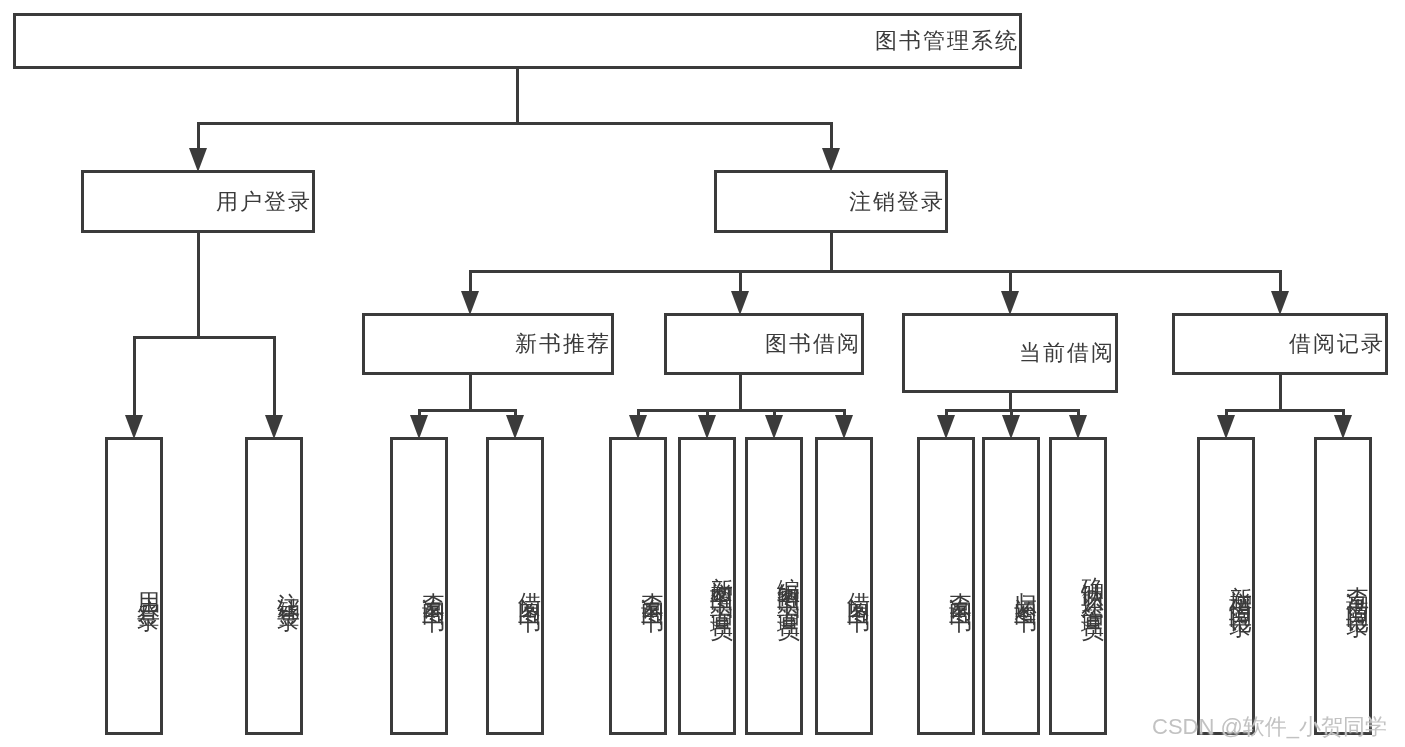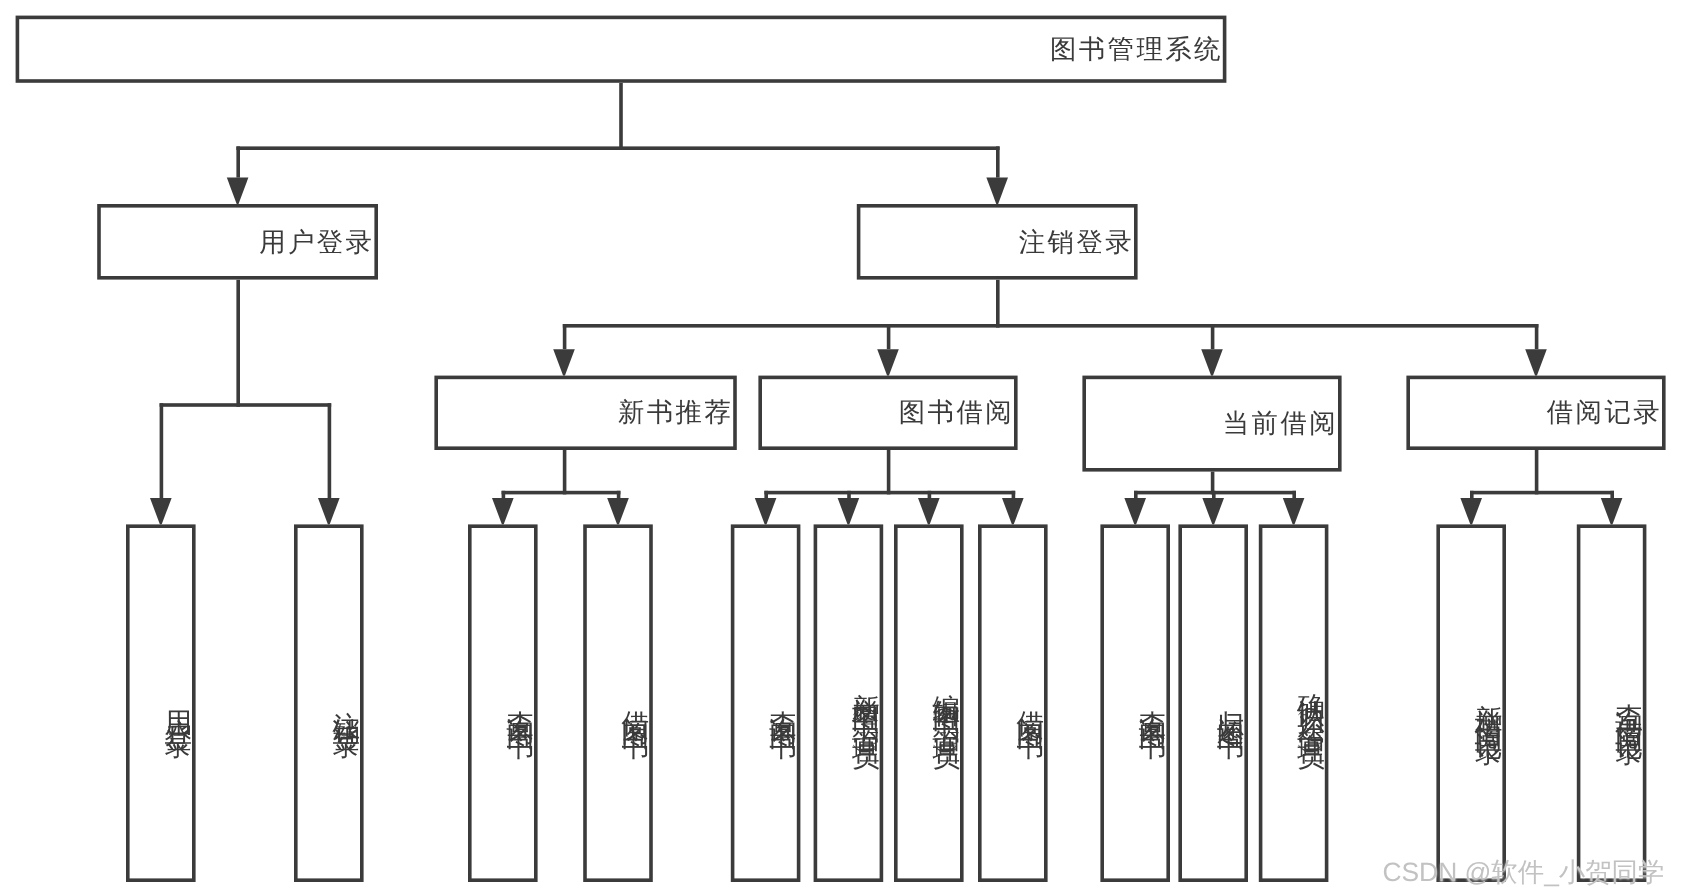--- a/index.html
+++ b/index.html
@@ -100,21 +100,21 @@
     <div class="box vbox" style="left: 390px; top: 437px; width: 58px; height: 298px;">
       <span class="label">查询图书</span>
     </div>
     <div class="line" style="left: 513.5px; top: 409px; width: 3px; height: 6px;"></div>
     <div class="arrow" style="left: 506px; top: 415px;"></div>
     <div class="box vbox" style="left: 486px; top: 437px; width: 58px; height: 298px;">
       <span class="label">借阅图书</span>
     </div>
     <div class="line" style="left: 738.5px; top: 270px; width: 3px; height: 21px;"></div>
     <div class="arrow" style="left: 731px; top: 291px;"></div>
-    <div class="box hbox" style="left: 632px; top: 313px; width: 216px; height: 62px;">
+    <div class="box hbox" style="left: 664px; top: 313px; width: 200px; height: 62px;">
       <span class="label">图书借阅</span>
     </div>
     <div class="line" style="left: 738.5px; top: 375px; width: 3px; height: 37px;"></div>
     <div class="line" style="left: 636.5px; top: 409px; width: 209px; height: 3px;"></div>
     <div class="line" style="left: 636.5px; top: 409px; width: 3px; height: 6px;"></div>
     <div class="arrow" style="left: 629px; top: 415px;"></div>
     <div class="box vbox" style="left: 609px; top: 437px; width: 58px; height: 298px;">
       <span class="label">查询图书</span>
     </div>
     <div class="line" style="left: 705.5px; top: 409px; width: 3px; height: 6px;"></div>

